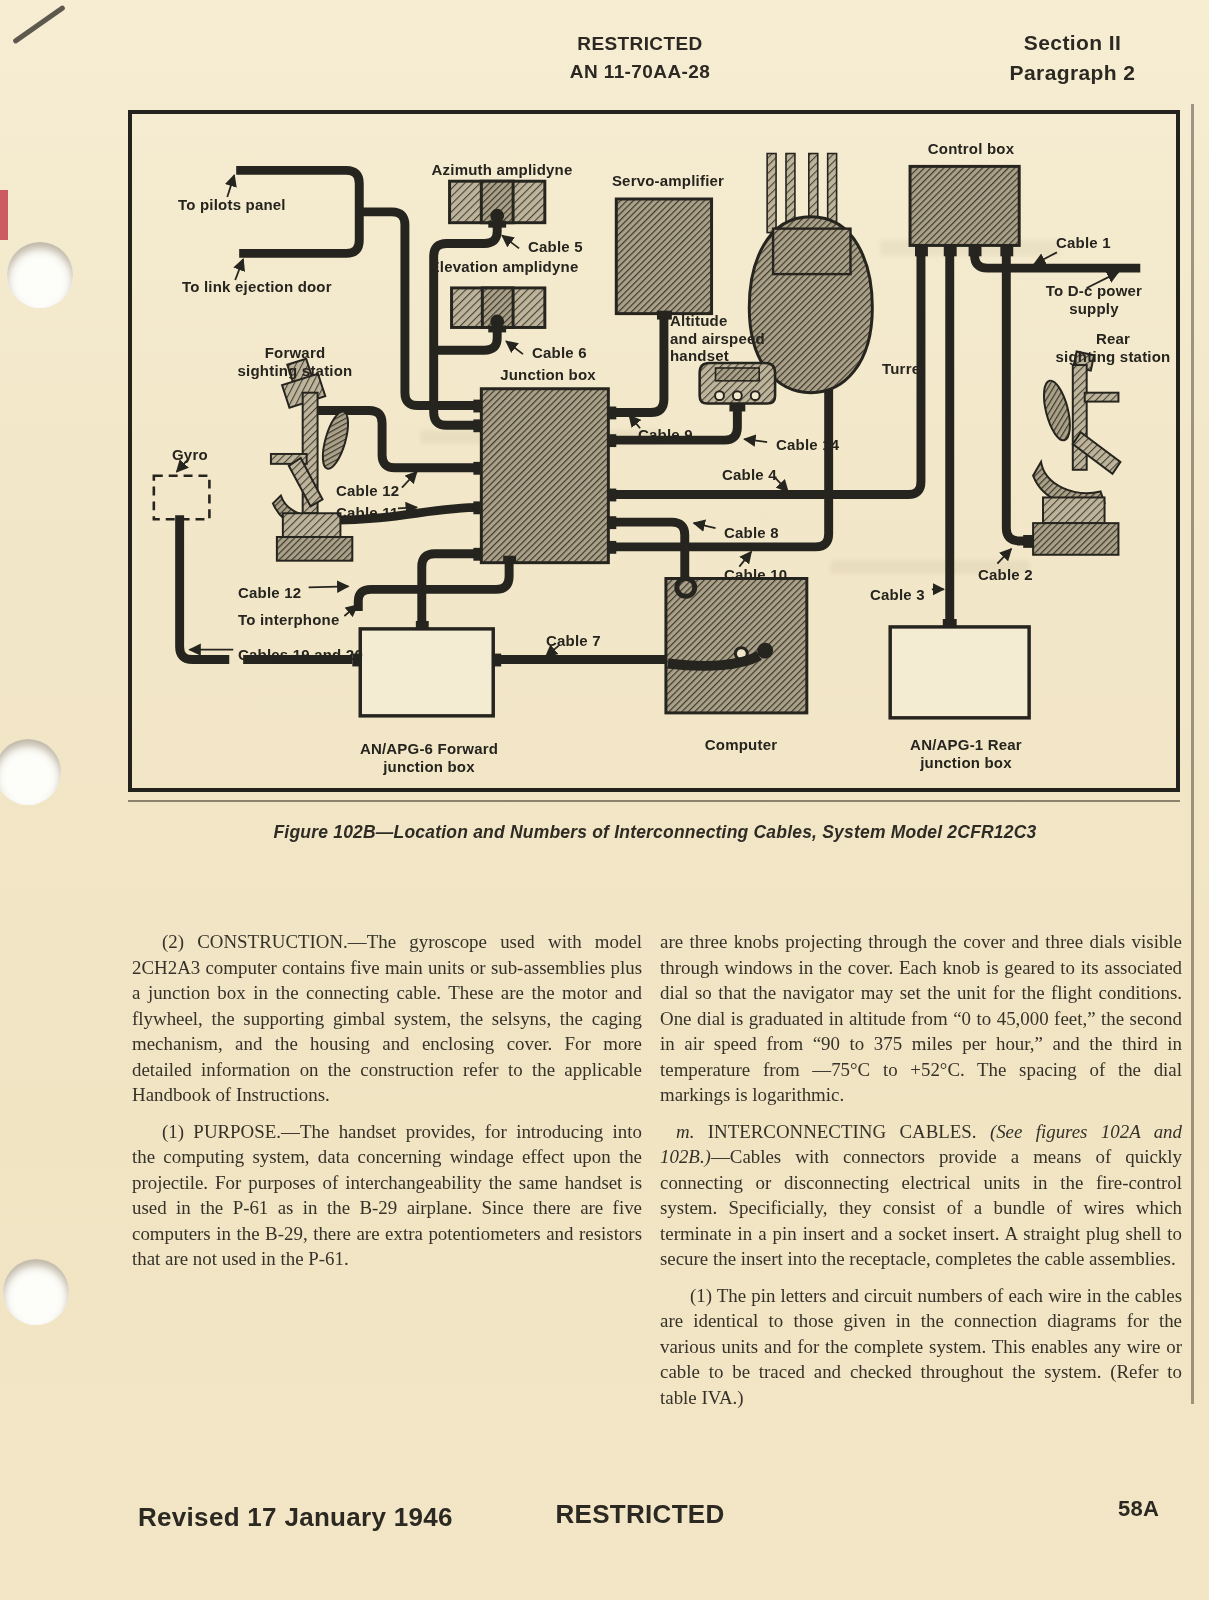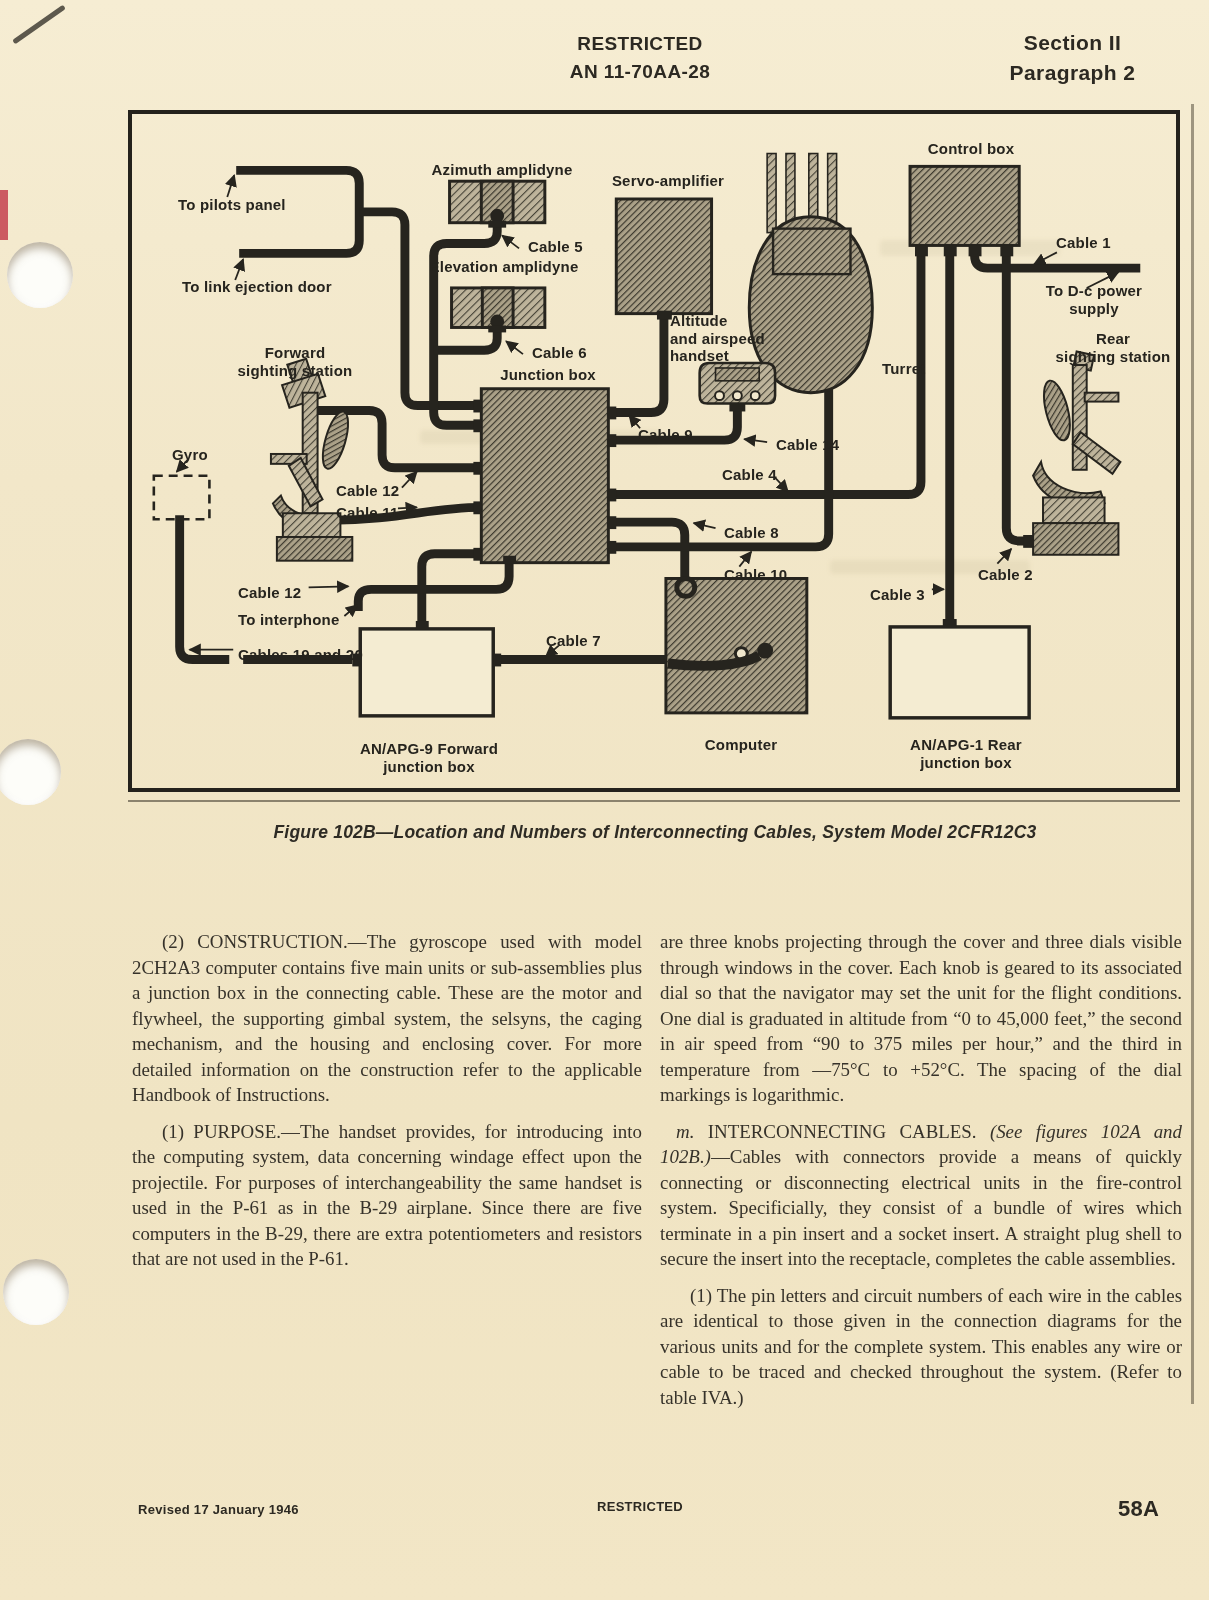--- a/index.html
+++ b/index.html
@@ -16,21 +16,21 @@
   .corner-slash::after{content:"";position:absolute;left:0;top:20px;width:62px;height:5px;
         background:rgba(42,39,32,.75);transform:rotate(-35deg);border-radius:3px;}
   .red-mark{position:absolute;left:0;top:190px;width:8px;height:50px;background:#c84a55;opacity:.9;}
   .page-edge{position:absolute;left:1191px;top:104px;width:3px;height:1300px;background:rgba(72,63,47,.5);}
   .ghost{position:absolute;background:rgba(112,96,58,.07);filter:blur(2px);border-radius:4px;}
   
   .hdr-center{left:420px;top:30px;width:440px;text-align:center;font-weight:bold;
         font-size:19px;line-height:28px;color:#2c2922;letter-spacing:.4px;}
   .hdr-right{left:990px;top:28px;width:165px;text-align:center;font-weight:bold;
         font-size:21px;line-height:30px;color:#2c2922;letter-spacing:.4px;}
-  .ftr{font-weight:bold;font-size:13px;color:#2c2922;letter-spacing:.3px;}
+  .ftr{font-weight:bold;font-size:26px;color:#2c2922;letter-spacing:.3px;}
   
   .frame{left:128px;top:110px;width:1052px;height:682px;border:4px solid #24221c;
         box-sizing:border-box;}
   .frame::after{content:"";position:absolute;left:-4px;right:-4px;bottom:-14px;height:2px;
         background:rgba(54,49,39,.55);}
   .frame svg{position:absolute;left:0;top:0;width:100%;height:100%;}
   .lbl{position:absolute;font:bold 15px/1.18 "Liberation Sans",sans-serif;color:#26241e;
         letter-spacing:.2px;white-space:pre-line;}
   .c{text-align:center;}
   .caption{left:130px;top:822px;width:1050px;text-align:center;
@@ -252,21 +252,21 @@
     <div class="lbl" style="left:644px;top:322px;width:72px;">Cable 14</div>
     <div class="lbl" style="left:590px;top:352px;width:64px;">Cable 4</div>
     <div class="lbl" style="left:592px;top:410px;width:64px;">Cable 8</div>
     <div class="lbl" style="left:592px;top:452px;width:72px;">Cable 10</div>
     <div class="lbl" style="left:846px;top:452px;width:64px;">Cable 2</div>
     <div class="lbl" style="left:738px;top:472px;width:64px;">Cable 3</div>
     <div class="lbl" style="left:106px;top:470px;width:70px;">Cable 12</div>
     <div class="lbl" style="left:106px;top:497px;width:120px;">To interphone</div>
     <div class="lbl" style="left:106px;top:532px;width:140px;">Cables 19 and 20</div>
     <div class="lbl" style="left:414px;top:518px;width:60px;">Cable 7</div>
-    <div class="lbl c" style="left:222px;top:626px;width:150px;">AN/APG-9 Forward
+    <div class="lbl c" style="left:222px;top:626px;width:150px;">AN/APG-6 Forward
 junction box</div>
     <div class="lbl c" style="left:558px;top:622px;width:102px;">Computer</div>
     <div class="lbl c" style="left:764px;top:622px;width:140px;">AN/APG-1 Rear
 junction box</div>
   </div>
 
   <div class="abs caption">Figure 102B—Location and Numbers of Interconnecting Cables, System Model 2CFR12C3</div>
 
   <div class="col" id="leftcol">
     <p class="ind">(2) CONSTRUCTION.—The gyroscope used with model 2CH2A3 computer contains five main units or sub-assemblies plus a junction box in the connecting cable. These are the motor and flywheel, the supporting gimbal system, the selsyns, the caging mechanism, and the housing and enclosing cover. For more detailed information on the construction refer to the applicable Handbook of Instructions.</p>

